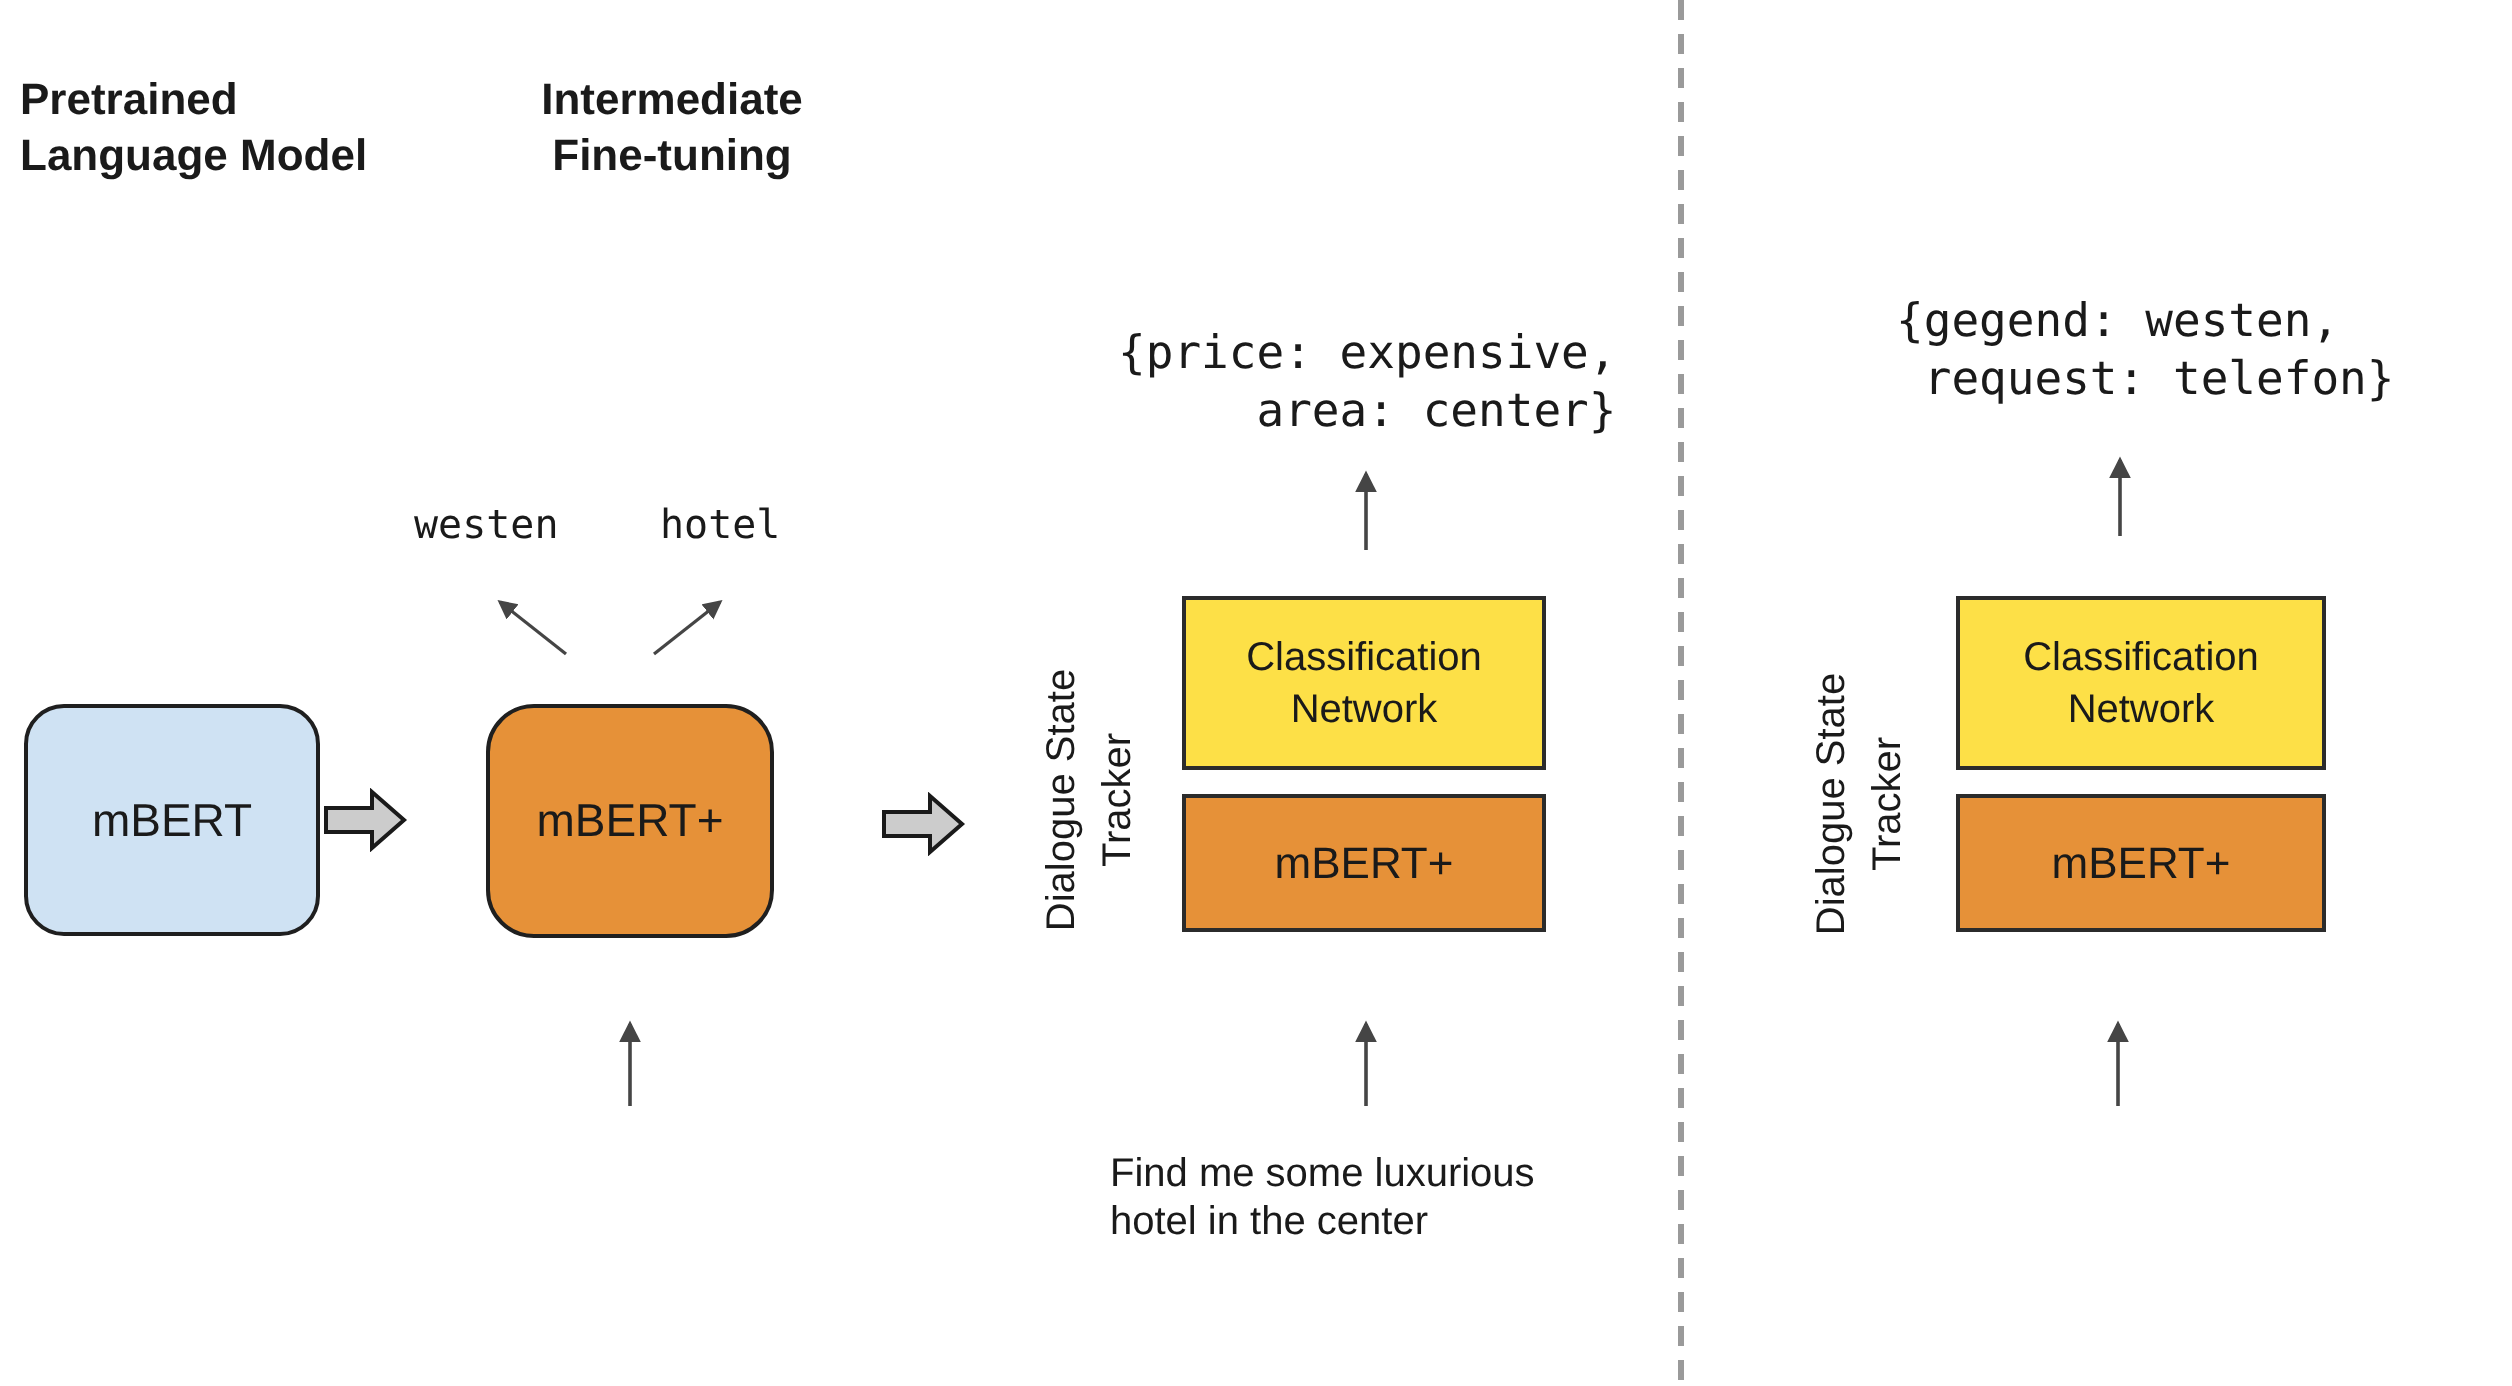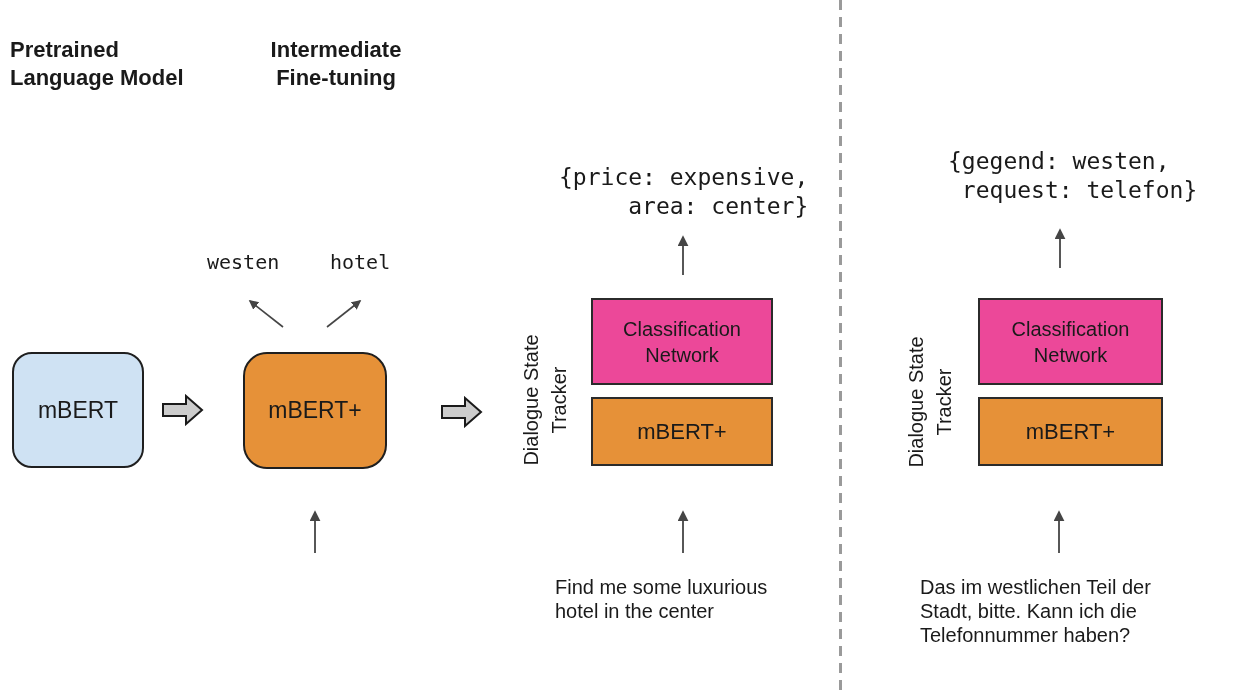--- a/index.html
+++ b/index.html
@@ -47,21 +47,21 @@
 
   
   .stack-box {
     display: flex;
     align-items: center;
     justify-content: center;
     border: 2px solid #2b2b2b;
     text-align: center;
     white-space: pre-line;
   }
-  .gray-fill { background: #ec4899; font-size: 20px; line-height: 26px; }
+  .gray-fill { background: #fde047; font-size: 20px; line-height: 26px; }
   .orange-fill { background: #e69138; font-size: 22px; }
 
   
   .mono-out {
     font-family: "DejaVu Sans Mono", monospace;
     font-size: 23px;
     line-height: 29px;
     white-space: pre;
   }
   .mono-word {
@@ -102,21 +102,21 @@
 <div class="canvas">
 
   <div class="abs hdr-title" style="left:10px; top:36px; width:240px;">Pretrained
 Language Model</div>
 
   <div class="abs hdr-title center" style="left:236px; top:36px; width:200px;">Intermediate
 Fine-tuning</div>
 
 
 
-  <div class="abs model-box rounded-blue" style="left:12px; top:352px; width:132px; height:116px;">
+  <div class="abs model-box rounded-blue" style="left:12px; top:352px; width:148px; height:116px;">
     <span>mBERT</span>
   </div>
 
   <svg class="abs" style="left:162px; top:394px;" width="42" height="32" viewBox="0 0 42 32">
     <polygon points="1,10 24,10 24,2 40,16 24,30 24,22 1,22" fill="#cccccc" stroke="#1a1a1a" stroke-width="2" stroke-linejoin="miter"></polygon>
   </svg>
 
   <div class="abs mono-word" style="left:207px; top:250px;">westen</div>
   <div class="abs mono-word" style="left:330px; top:250px;">hotel</div>
 
@@ -157,23 +157,20 @@
 
   <div class="abs stack-box gray-fill" style="left:978px; top:298px; width:185px; height:87px;">
     <span>Classification
 Network</span>
   </div>
 
   <div class="abs stack-box orange-fill" style="left:978px; top:397px; width:185px; height:69px;">
     <span>mBERT+</span>
   </div>
 
-  <div class="abs utterance" style="left:920px; top:575px; width:280px;">Das im westlichen Teil der
-Stadt, bitte. Kann ich die
-Telefonnummer haben?</div>
 
   <svg class="abs" style="left:0; top:0; pointer-events:none;" width="1256" height="693" viewBox="0 0 1256 693">
     <defs>
       <marker id="ah" markerWidth="8" markerHeight="8" refX="5" refY="3" orient="auto" markerUnits="strokeWidth">
         <path d="M0,0 L6,3 L0,6 z" fill="#454545"></path>
       </marker>
     </defs>
 
     <line x1="283" y1="327" x2="250" y2="301" stroke="#454545" stroke-width="1.6" marker-end="url(#ah)"></line>
     <line x1="327" y1="327" x2="360" y2="301" stroke="#454545" stroke-width="1.6" marker-end="url(#ah)"></line>

